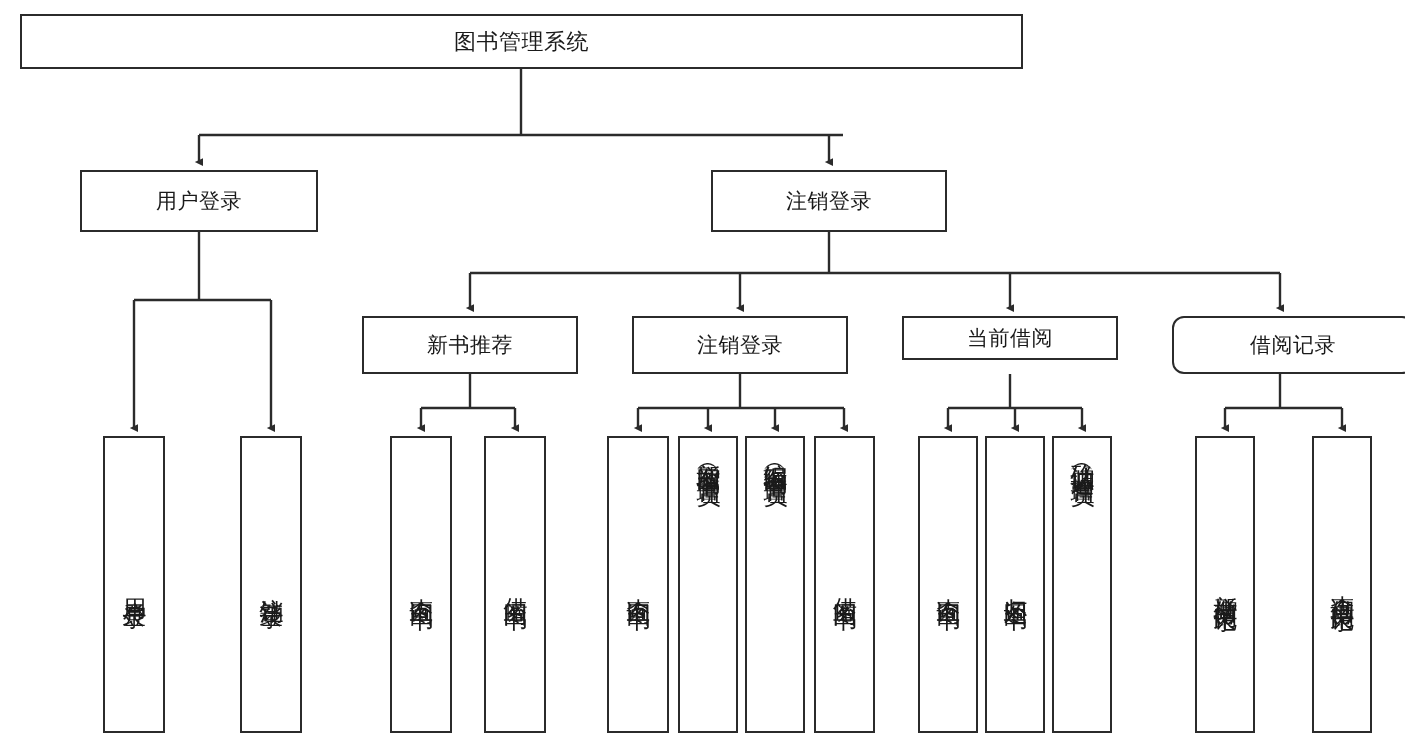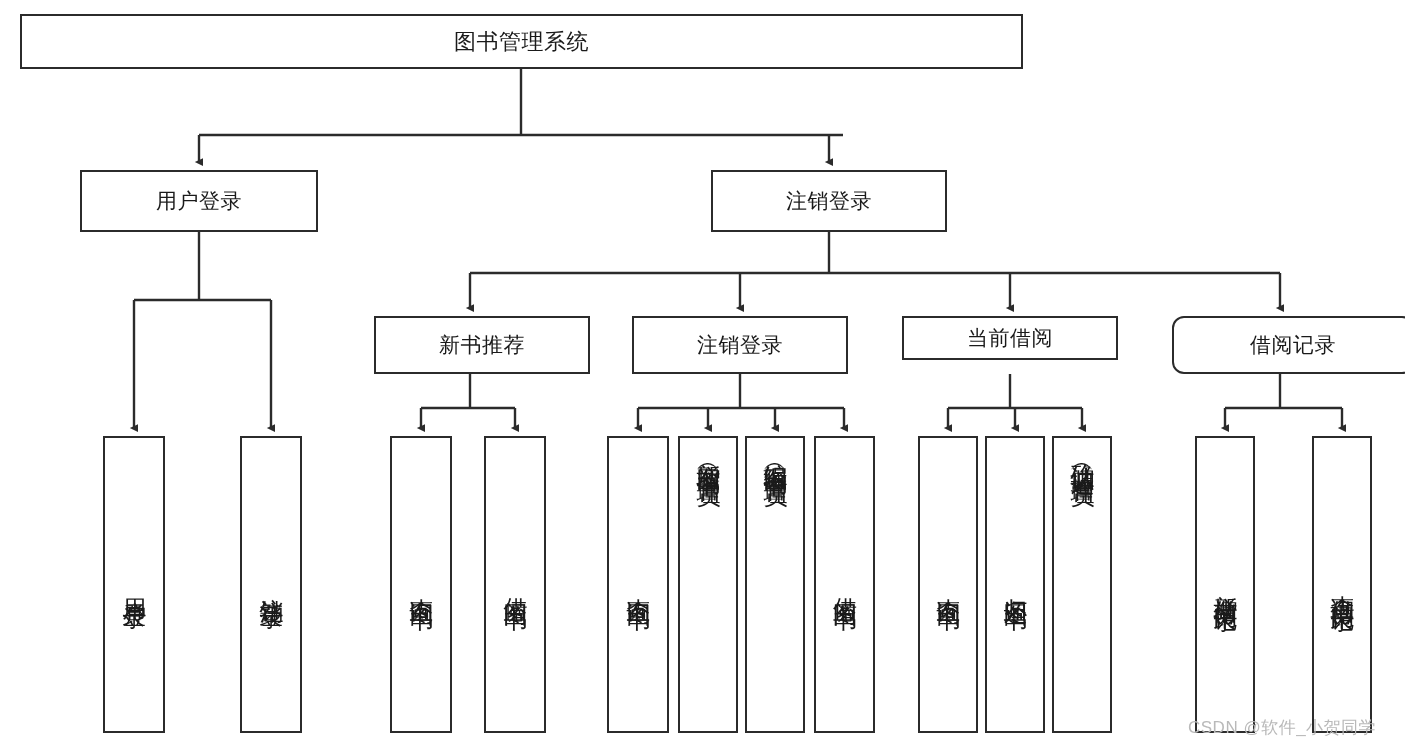--- a/index.html
+++ b/index.html
@@ -132,21 +132,21 @@
     <span class="label">图书管理系统</span>
   </div>
 
   <div class="node horizontal" id="node-l2-0" style="left: 80px; top: 170px; width: 238px; height: 62px;">
     <span class="label">用户登录</span>
   </div>
   <div class="node horizontal" id="node-l2-1" style="left: 711px; top: 170px; width: 236px; height: 62px;">
     <span class="label">注销登录</span>
   </div>
 
-  <div class="node horizontal" id="node-l3-0" style="left: 362px; top: 316px; width: 216px; height: 58px; margin-left: 12px;">
+  <div class="node horizontal" id="node-l3-0" style="left: 362px; top: 316px; width: 216px; height: 58px;">
     <span class="label">新书推荐</span>
   </div>
   <div class="node horizontal" id="node-l3-1" style="left: 632px; top: 316px; width: 216px; height: 58px;">
     <span class="label">注销登录</span>
   </div>
   <div class="node horizontal" id="node-l3-2" style="left: 902px; top: 316px; width: 216px; height: 44px;">
     <span class="label">当前借阅</span>
   </div>
   <div class="node horizontal" id="node-l3-3" style="left: 1172px; top: 316px; width: 242px; height: 58px; border-radius: 12px;">
     <span class="label">借阅记录</span>
@@ -185,15 +185,14 @@
   <div class="node vertical" id="node-leaf-10" style="left: 1052px; top: 436px; width: 60px; height: 297px;">
     <span class="label">确认归还（管理员）</span>
   </div>
   <div class="node vertical centered" id="node-leaf-11" style="left: 1195px; top: 436px; width: 60px; height: 297px;">
     <span class="label">新增借阅记录</span>
   </div>
   <div class="node vertical centered" id="node-leaf-12" style="left: 1312px; top: 436px; width: 60px; height: 297px;">
     <span class="label">查询借阅记录</span>
   </div>
 
-  <div class="watermark" style="left: 1188px; top: 716px;">CSDN @软件_小贺同学</div>
 
 </div>
 
 </body></html>

